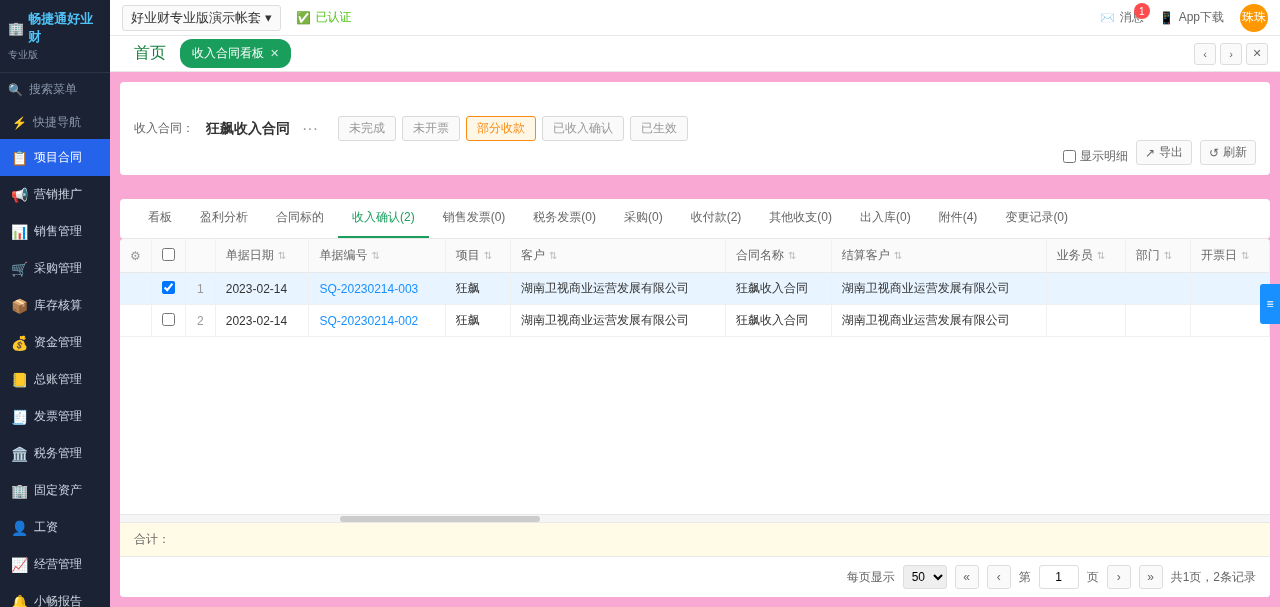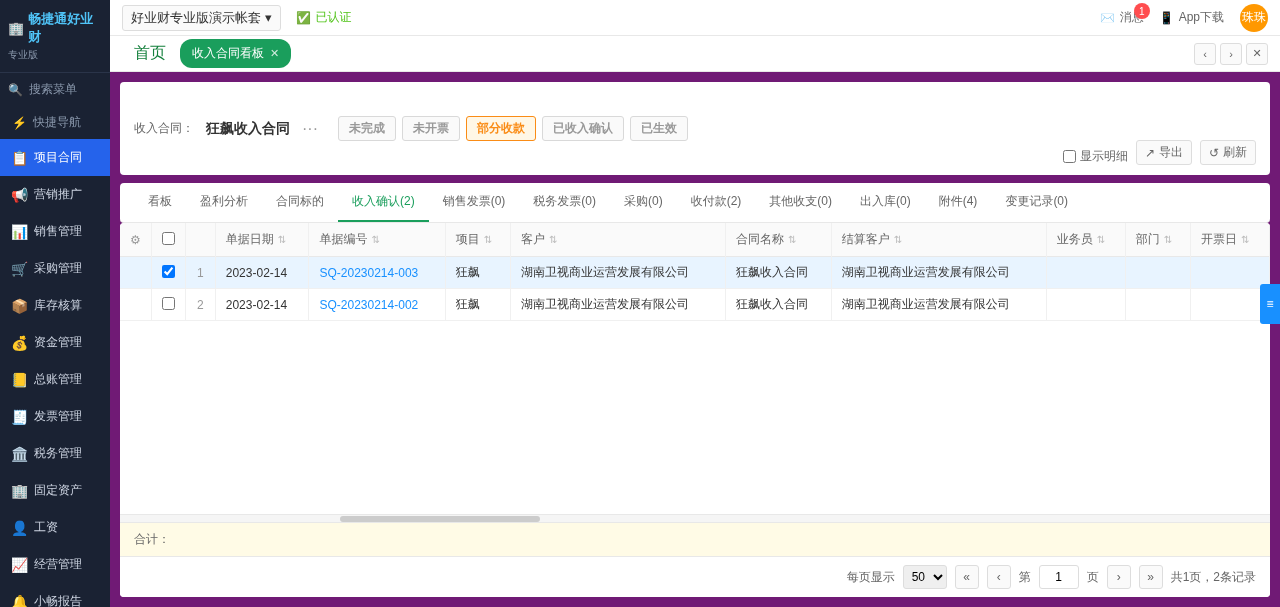--- a/index.html
+++ b/index.html
@@ -30,21 +30,21 @@
 
     
     .tabbar { height: 36px; background: #fff; border-bottom: 1px solid #e8e8e8; display: flex; align-items: center; padding: 0 12px; gap: 2px; flex-shrink: 0; }
     .tab-home { padding: 6px 12px; color: #15803d; font-size: 16px; cursor: pointer; }
     .tab-active { display: flex; align-items: center; gap: 6px; background: #1a9e5c; color: #fff; padding: 6px 12px; border-radius: 12px; font-size: 12px; cursor: pointer; }
     .tab-close { cursor: pointer; font-size: 11px; opacity: 0.8; }
     .tab-nav { margin-left: auto; display: flex; gap: 4px; }
     .tab-nav-btn { width: 22px; height: 22px; border: 1px solid #ddd; border-radius: 3px; display: flex; align-items: center; justify-content: center; cursor: pointer; color: #666; background: #fafafa; font-size: 11px; }
 
     
-    .content { flex: 1; background: #701a75; overflow: hidden; display: flex; flex-direction: column; padding: 10px; gap: 8px; }
+    .content { flex: 1; background: #f9a8d4; overflow: hidden; display: flex; flex-direction: column; padding: 10px; gap: 24px; }
 
     
     .contract-header { background: #fff; border-radius: 4px; padding: 10px 14px; display: flex; align-items: center; gap: 12px; flex-shrink: 0; }
     .contract-more { cursor: pointer; color: #999; font-size: 16px; }
     .status-btn { padding: 3px 10px; border-radius: 3px; font-size: 12px; cursor: pointer; border: 1px solid; }
     .status-uncompleted { border-color: #d9d9d9; color: #999; background: #fafafa; }
     .status-uninvoiced { border-color: #d9d9d9; color: #999; background: #fafafa; }
     .status-partial { border-color: #fa8c16; color: #fa8c16; background: #fff7e6; }
     .status-confirmed { border-color: #d9d9d9; color: #999; background: #fafafa; }
     .status-effective { border-color: #d9d9d9; color: #999; background: #fafafa; }
@@ -206,21 +206,21 @@
       <div class="tab-nav-btn">✕</div>
     </div>
   </div>
 
   <div class="content">
 
     <div class="contract-header">
       <span style="color:#666;">收入合同：</span>
       <span style="font-weight:bold;font-size:14px;">狂飙收入合同</span>
       <span class="contract-more">···</span>
-      <div id="status-buttons" style="display:flex;gap:6px;margin-left:8px;font-weight:bold;">
+      <div id="status-buttons" style="display:flex;gap:6px;margin-left:8px;">
           <span class="status-btn status-uncompleted">未完成</span>
           <span class="status-btn status-uninvoiced">未开票</span>
           <span class="status-btn status-partial">部分收款</span>
           <span class="status-btn status-confirmed">已收入确认</span>
           <span class="status-btn status-effective">已生效</span>
         </div>
       <div class="contract-actions">
         <label class="action-check">
           <input type="checkbox" style="">
           <span>显示明细</span>

